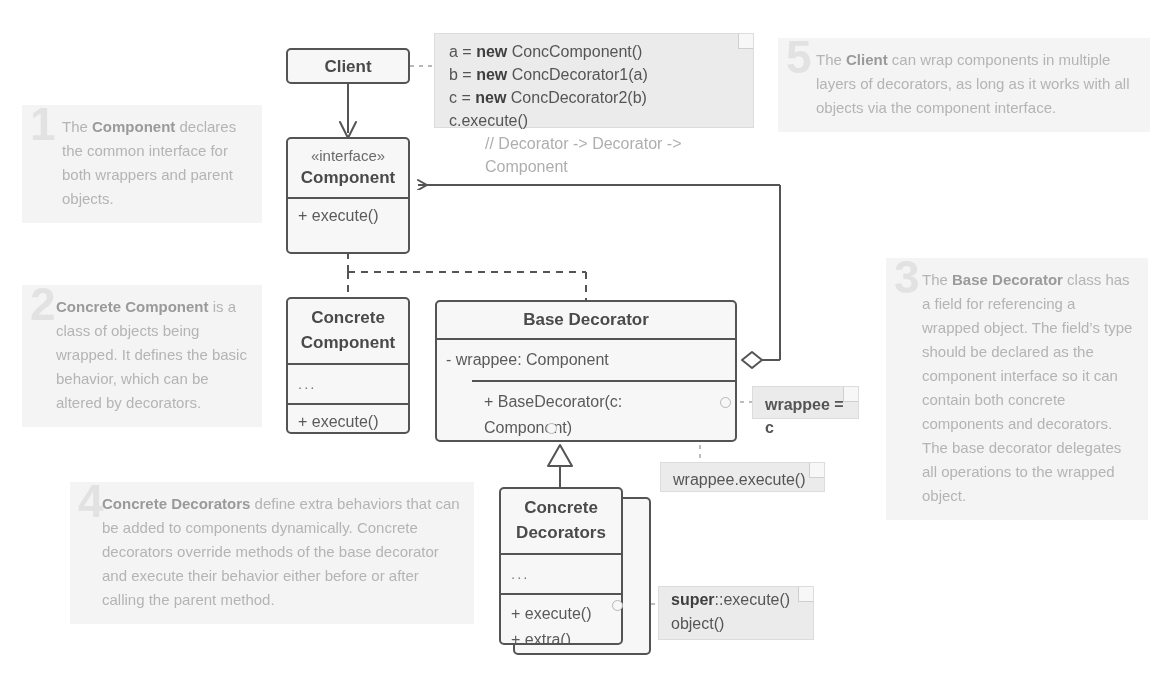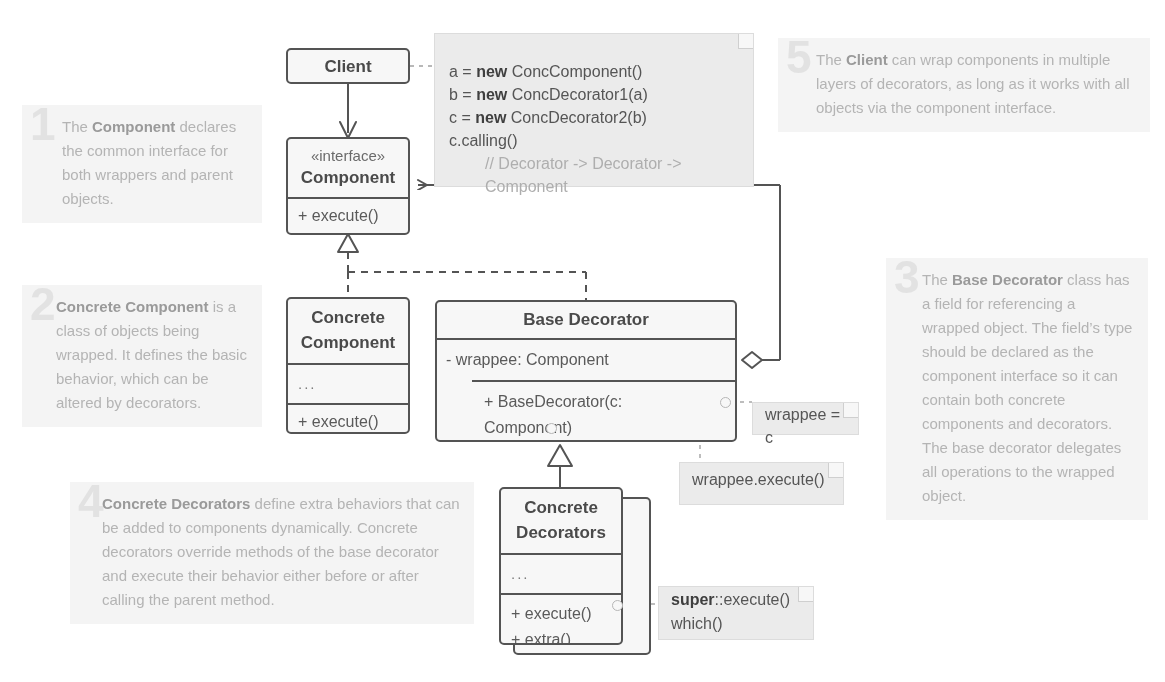--- a/index.html
+++ b/index.html
@@ -206,21 +206,21 @@
     <div class="bignum">5</div>
     <div class="txt" style="padding-left:24px;">
       <span>The </span><b>Client</b><span> can wrap components in multiple layers of decorators, as long as it works with all objects via the component interface.</span>
     </div>
   </div>
 
   <div class="umlbox" style="left:286px;top:48px;width:124px;height:36px;">
     <div class="sect title" style="padding:6px 8px;">Client</div>
   </div>
 
-  <div class="umlbox" style="left:286px;top:137px;width:124px;height:98px;">
+  <div class="umlbox" style="left:286px;top:137px;width:124px;height:117px;">
     <div class="sect title" style="padding:6px 6px 8px 6px;">
       <span class="iface">«interface»</span>
       <span>Component</span>
     </div>
     <div class="sect">+ execute()</div>
   </div>
 
   <div class="umlbox" style="left:286px;top:297px;width:124px;height:137px;">
     <div class="sect title" style="padding:6px 6px 8px 6px;line-height:25px;">
       <span>Concrete</span><br>
@@ -248,38 +248,38 @@
       <span>Decorators</span>
     </div>
     <div class="sect dots" style="padding:8px 10px;">...</div>
     <div class="sect" style="padding:6px 10px 8px 10px;line-height:26px;">
       <div>+ execute()</div>
       <div>+ extra()</div>
     </div>
   </div>
   <div class="lollipop" style="left:612px;top:600px;"></div>
 
-  <div class="sticky" style="left:434px;top:33px;width:320px;height:154px;padding:26px 14px;">
+  <div class="sticky" style="left:434px;top:33px;width:320px;height:95px;padding:6px 14px;">
     <div class="fold"></div>
     <div><span>a = </span><b>new</b><span> ConcComponent()</span></div>
     <div><span>b = </span><b>new</b><span> ConcDecorator1(a)</span></div>
     <div><span>c = </span><b>new</b><span> ConcDecorator2(b)</span></div>
-    <div>c.calling()</div>
+    <div>c.execute()</div>
     <div class="cmt">// Decorator -&gt; Decorator -&gt; Component</div>
   </div>
 
-  <div class="sticky" style="left:752px;top:402px;width:107px;height:33px;padding:0 12px;">
+  <div class="sticky" style="left:752px;top:386px;width:107px;height:33px;padding:6px 12px;font-weight:bold;">
     <div class="fold"></div>
     <div>wrappee = c</div>
   </div>
 
-  <div class="sticky" style="left:660px;top:462px;width:165px;height:43px;padding:5px 12px;margin-left:19px;">
+  <div class="sticky" style="left:660px;top:462px;width:165px;height:30px;padding:5px 12px;">
     <div class="fold"></div>
     <div>wrappee.execute()</div>
   </div>
 
   <div class="sticky" style="left:658px;top:586px;width:156px;height:54px;padding:1px 12px;line-height:24px;">
     <div class="fold"></div>
     <div><b>super</b><span>::execute()</span></div>
-    <div>which()</div>
+    <div>object()</div>
   </div>
 
 </div>
 
 </body></html>

